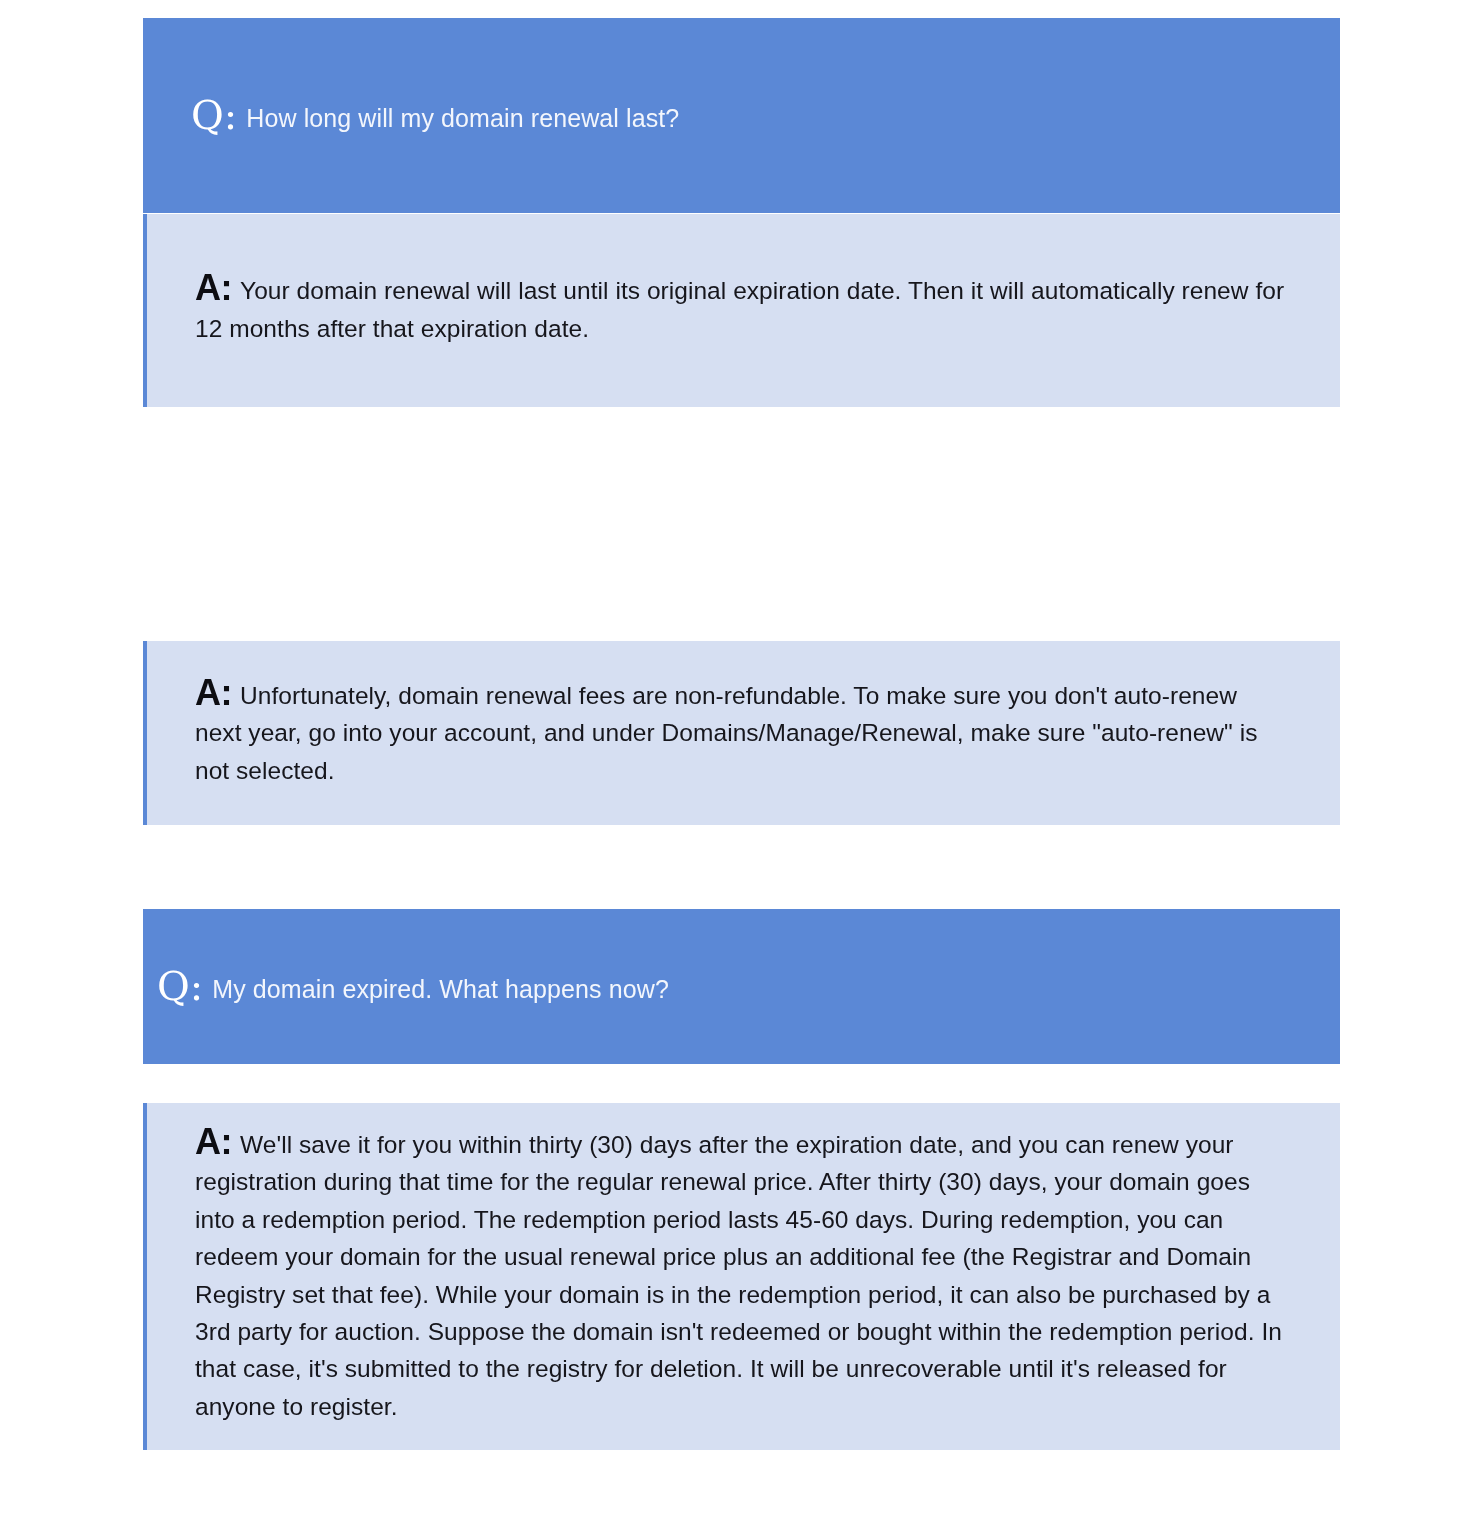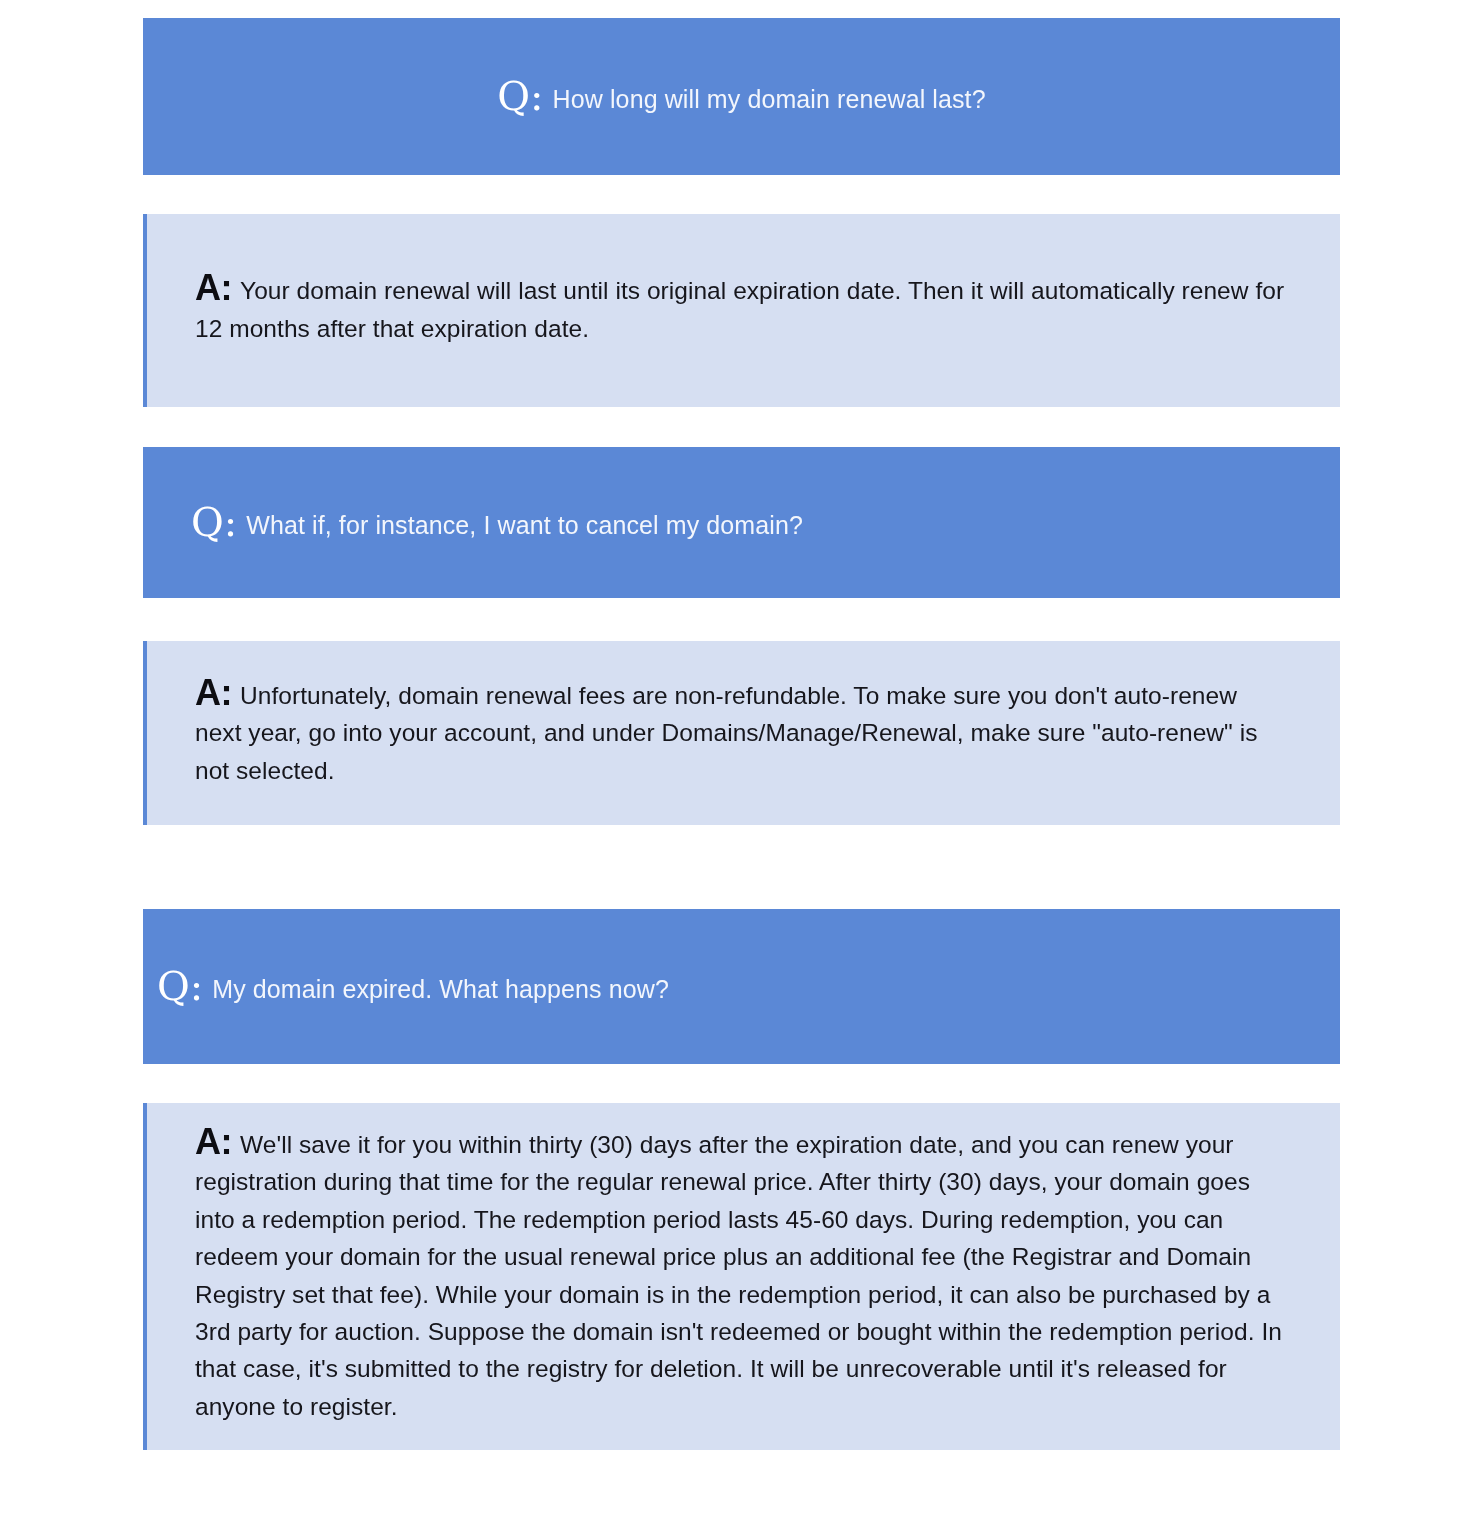--- a/index.html
+++ b/index.html
@@ -85,21 +85,21 @@
   .a-text {
     font-family: "Liberation Sans", sans-serif;
     font-size: 24.5px;
     font-weight: 400;
     color: #16161c;
     line-height: 1.53;
     letter-spacing: 0.05px;
   }
 
   
-  .blk-q1 { top: 18px;   height: 157px; text-align: center; }
+  .blk-q1 { top: 18px;   height: 195px; }
   .blk-a1 { top: 214px;  height: 193px; }
   .blk-q2 { top: 447px;  height: 151px; }
   .blk-a2 { top: 641px;  height: 184px; }
   .blk-q3 { top: 909px;  height: 155px; padding-left: 14px; }
   .blk-a3 { top: 1103px; height: 347px; }
 
   
   .blk-a1 .a-inner { margin-top: -4px; }
   .blk-a2 .a-inner { margin-top: -2px; }
   .blk-a3 .a-inner { margin-top: -4px; }
@@ -114,25 +114,20 @@
       <span class="q-mark">Q:</span><span class="q-text">How long will my domain renewal last?</span>
     </div>
   </div>
 
   <div class="a-block blk-a1">
     <div class="a-inner">
       <span class="a-mark">A:</span><span class="a-text">Your domain renewal will last until its original expiration date. Then it will automatically renew for 12 months after that expiration date.</span>
     </div>
   </div>
 
-  <div class="q-block blk-q2">
-    <div class="q-inner">
-      <span class="q-mark">Q:</span><span class="q-text">What if, for instance, I want to cancel my domain?</span>
-    </div>
-  </div>
 
   <div class="a-block blk-a2">
     <div class="a-inner">
       <span class="a-mark">A:</span><span class="a-text">Unfortunately, domain renewal fees are non-refundable. To make sure you don't auto-renew next year, go into your account, and under Domains/Manage/Renewal, make sure "auto-renew" is not selected.</span>
     </div>
   </div>
 
   <div class="q-block blk-q3">
     <div class="q-inner">
       <span class="q-mark">Q:</span><span class="q-text">My domain expired. What happens now?</span>

